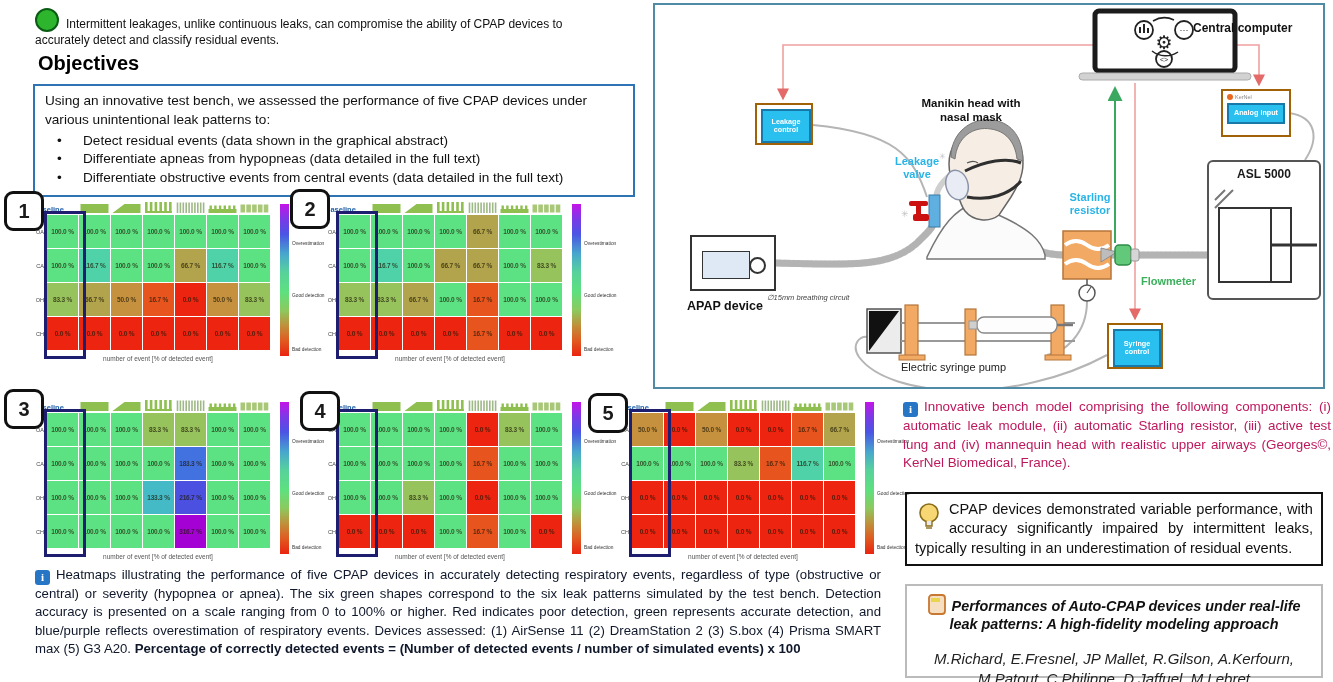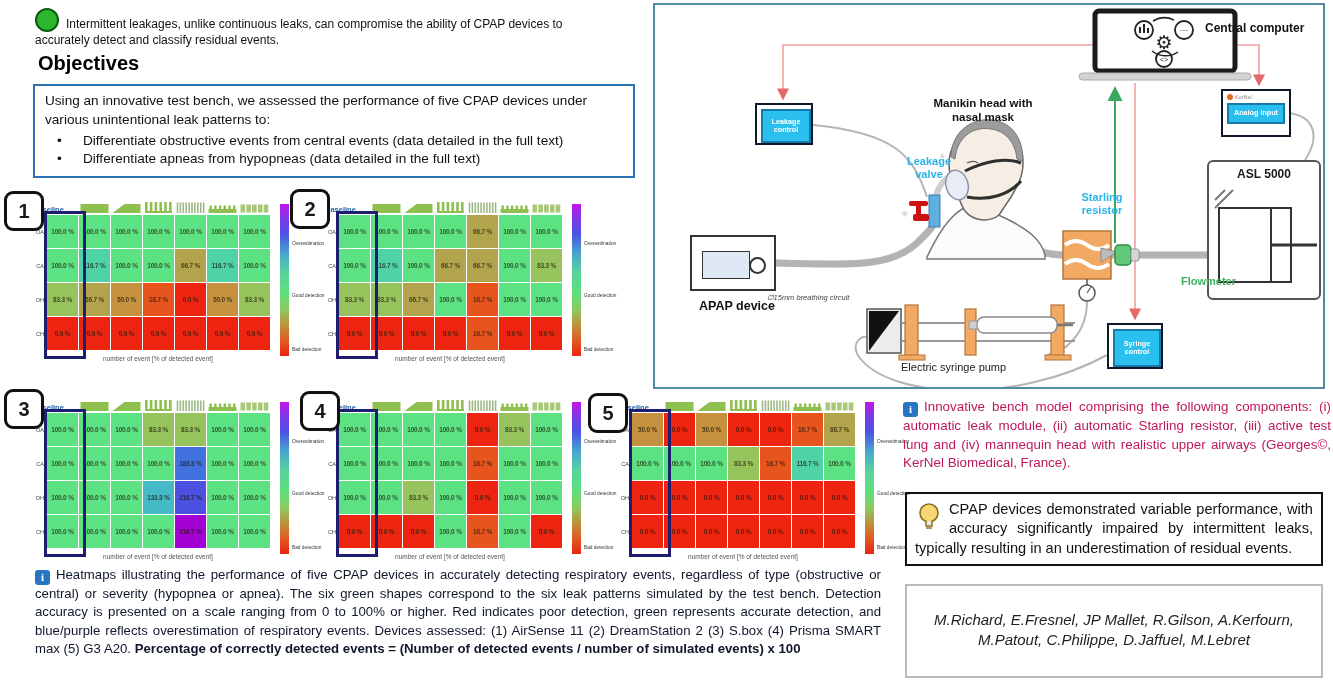--- a/index.html
+++ b/index.html
@@ -25,24 +25,24 @@
   .hm-rowlab{font-size:5.5px;color:#444;display:flex;align-items:center;justify-content:flex-end;padding-right:2px;}
   .hm-cell{height:33px;display:flex;align-items:center;justify-content:center;font-size:6.5px;font-weight:600;color:rgba(30,25,5,.72);letter-spacing:-.2px;}
   .hm-outline{position:absolute;left:14px;top:10px;width:36px;height:142px;border:3px solid #1e1e70;pointer-events:none;}
   .hm-xlabel{position:absolute;left:16px;top:154px;width:224px;text-align:center;font-size:6.5px;color:#555;}
   .hm-cbar{position:absolute;left:250px;top:3px;width:9px;height:152px;
      background:linear-gradient(to bottom,#c414e8 0%,#7a3ae6 10%,#4a55e4 20%,#48a8cc 33%,#57d29c 45%,#5ee07e 58%,#8cc95e 70%,#c0903a 80%,#e05a20 90%,#ea2410 100%);}
   .hm-cbar-lab{position:absolute;left:262px;width:34px;font-size:4.8px;line-height:1.15;color:#333;}
 
   
   .diagram{position:absolute;left:653px;top:3px;width:672px;height:386px;border:2px solid #4f8ba4;background:#fff;box-sizing:border-box;}
-  .dlabel{position:absolute;font-weight:bold;color:#111;padding-left:12px;}
+  .dlabel{position:absolute;font-weight:bold;color:#111;}
   .cyan{color:#29b4e8;}
   .greenlab{color:#3cb05c;}
-  .devbox{position:absolute;background:#fff;border:2px solid #0f172a;box-sizing:border-box;}
+  .devbox{position:absolute;background:#fff;border:2px solid #a16207;box-sizing:border-box;}
   .cyan-screen{background:#29c0f0;border:2px solid #1878a8;color:#fff;font-size:7.2px;font-weight:bold;text-align:center;
      display:flex;align-items:center;justify-content:center;line-height:1.15;}
   .tinytext{position:absolute;font-size:7.5px;color:#444;font-weight:normal;}
 
   
   .caption{position:absolute;left:35px;top:566px;width:846px;font-size:13.2px;line-height:1.38;text-align:justify;color:#0f172a;}
   .info-icon{display:inline-flex;width:15px;height:15px;background:#2776c6;border-radius:3px;color:#fff;
      align-items:center;justify-content:center;font-size:11px;font-weight:bold;font-family:"Liberation Serif",serif;
      vertical-align:-2px;margin-right:6px;}
   .info-icon::after{content:"i";}
@@ -59,22 +59,23 @@
 
 <div id="stage">
 
   <div class="intro">
     <span class="green-dot"></span><span>Intermittent leakages, unlike continuous leaks, can compromise the ability of CPAP devices to accurately detect and classify residual events.</span>
   </div>
   <div class="objectives-h">Objectives</div>
   <div class="obj-box">
     <div>Using an innovative test bench, we assessed the performance of five CPAP devices under various unintentional leak patterns to:</div>
     <ul>
+      <li>Detect residual events (data shown in the graphical abstract)</li>
+      <li>Differentiate apneas from hypopneas (data detailed in the full text)</li>
       <li>Differentiate obstructive events from central events (data detailed in the full text)</li>
-      <li>Differentiate apneas from hypopneas (data detailed in the full text)</li>
     </ul>
   </div>
 
   <div class="badge" style="left:4px;top:191px;">1</div>
   <div class="badge" style="left:290px;top:189px;">2</div>
   <div class="badge" style="left:4px;top:389px;">3</div>
   <div class="badge" style="left:300px;top:391px;">4</div>
   <div class="badge" style="left:588px;top:393px;">5</div>
 
   <div class="heatmap" style="left:30px;top:201px;">
@@ -643,21 +644,21 @@
     <div class="devbox" style="left:35px;top:230px;width:86px;height:56px;border-color:#333;">
       <div style="position:absolute;left:10px;top:14px;width:46px;height:26px;background:#dfe9f6;border:1.5px solid #333;"></div>
       <div style="position:absolute;right:8px;top:20px;width:13px;height:13px;border:2px solid #333;border-radius:50%;"></div>
     </div>
     <div class="dlabel" style="left:32px;top:294px;font-size:12.5px;">APAP device</div>
     <div class="tinytext" style="left:112px;top:288px;font-style:italic;">∅15mm breathing circuit</div>
 
     <div class="dlabel" style="left:252px;top:92px;width:128px;text-align:center;font-size:11.5px;line-height:1.2;">Manikin head with nasal mask</div>
     <div class="dlabel cyan" style="left:226px;top:150px;width:72px;text-align:center;font-size:11px;line-height:1.15;">Leakage valve</div>
     <div class="dlabel cyan" style="left:396px;top:186px;width:78px;text-align:center;font-size:11px;line-height:1.15;">Starling resistor</div>
-    <div class="dlabel greenlab" style="left:486px;top:270px;font-size:11px;margin-left:28px;">Flowmeter</div>
+    <div class="dlabel greenlab" style="left:486px;top:270px;font-size:11px;">Flowmeter</div>
     <div style="position:absolute;left:246px;top:356px;font-size:11px;color:#222;">Electric syringe pump</div>
 
     <div class="devbox" style="left:452px;top:318px;width:56px;height:46px;padding:4px;">
       <div class="cyan-screen" style="width:100%;height:100%;">Syringe control</div>
     </div>
   </div>
 
   <div class="caption">
     <span class="info-icon"></span><span>Heatmaps illustrating the performance of five CPAP devices in accurately detecting respiratory events, regardless of type (obstructive or central) or severity (hypopnea or apnea). The six green shapes correspond to the six leak patterns simulated by the test bench. Detection accuracy is presented on a scale ranging from 0 to 100% or higher. Red indicates poor detection, green represents accurate detection, and blue/purple reflects overestimation of respiratory events. Devices assessed: (1) AirSense 11 (2) DreamStation 2 (3) S.box (4) Prisma SMART max (5) G3 A20. </span><b>Percentage of correctly detected events = (Number of detected events / number of simulated events) x 100</b>
   </div>
@@ -669,16 +670,22 @@
   <div class="insight-box">
     <svg class="bulb" width="24" height="30" viewBox="0 0 24 30">
       <circle cx="12" cy="11" r="9" fill="#f7d774" stroke="#8a6d1a" stroke-width="1.6"></circle>
       <path d="M 9,19 L 9,24 L 15,24 L 15,19" fill="#e8e8e8" stroke="#8a6d1a" stroke-width="1.4"></path>
       <line x1="9" y1="26" x2="15" y2="26" stroke="#8a6d1a" stroke-width="1.4"></line>
     </svg>
     <span>CPAP devices demonstrated variable performance, with accuracy significantly impaired by intermittent leaks, typically resulting in an underestimation of residual events.</span>
   </div>
 
   <div class="paper-box">
+    <div class="paper-title">
+      <svg class="book-icon" width="18" height="21" viewBox="0 0 18 21">
+        <rect x="1" y="1" width="16" height="19" rx="3" fill="#f5dfc0" stroke="#c87830" stroke-width="1.8"></rect>
+        <rect x="3" y="4" width="9" height="4" fill="#e8d44d"></rect>
+      </svg><span>Performances of Auto-CPAP devices under real-life leak patterns: A high-fidelity modeling approach</span>
+    </div>
     <div class="paper-authors">M.Richard, E.Fresnel, JP Mallet, R.Gilson, A.Kerfourn, M.Patout, C.Philippe, D.Jaffuel, M.Lebret</div>
   </div>
 
 </div>
 
 </body></html>

